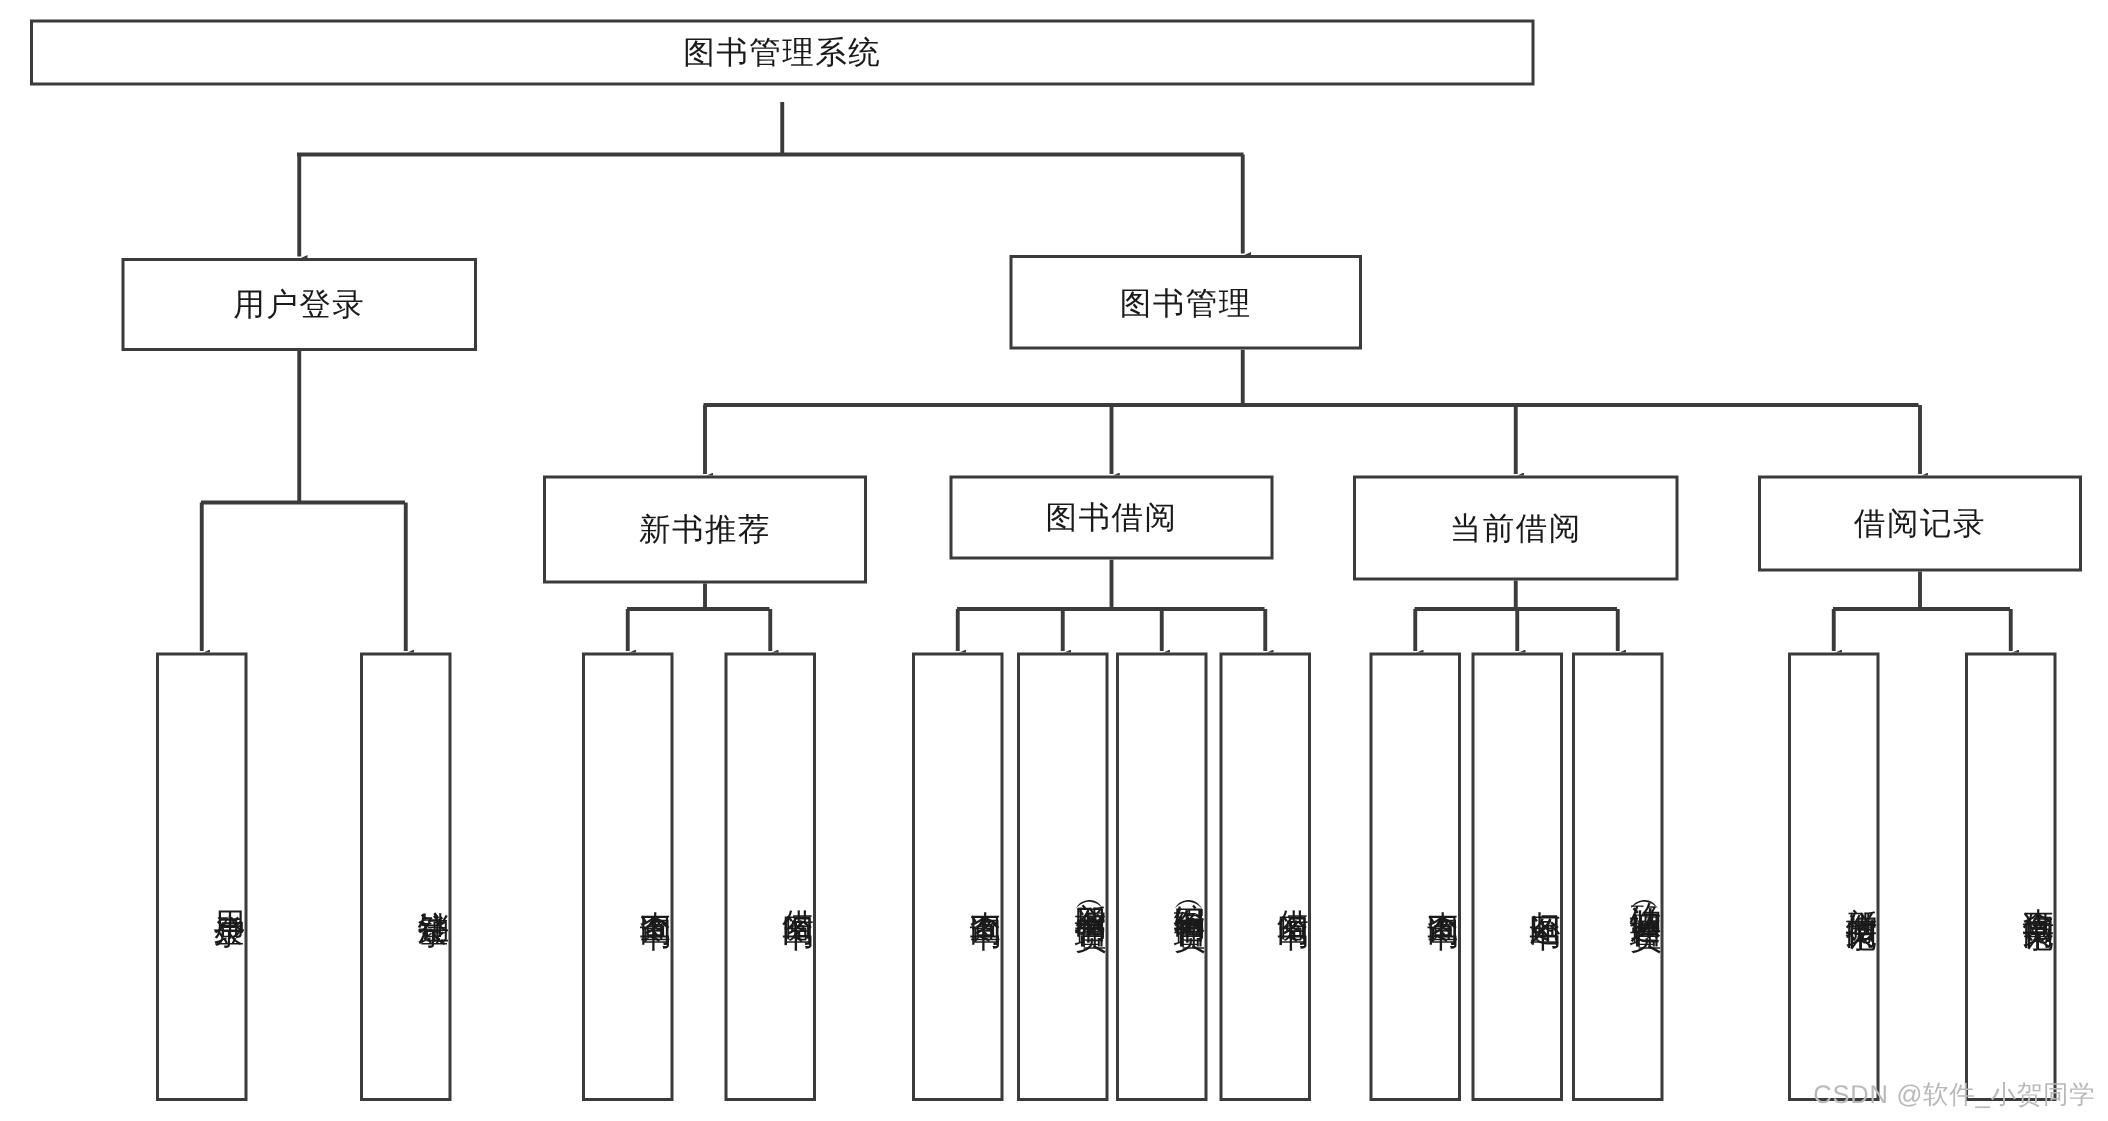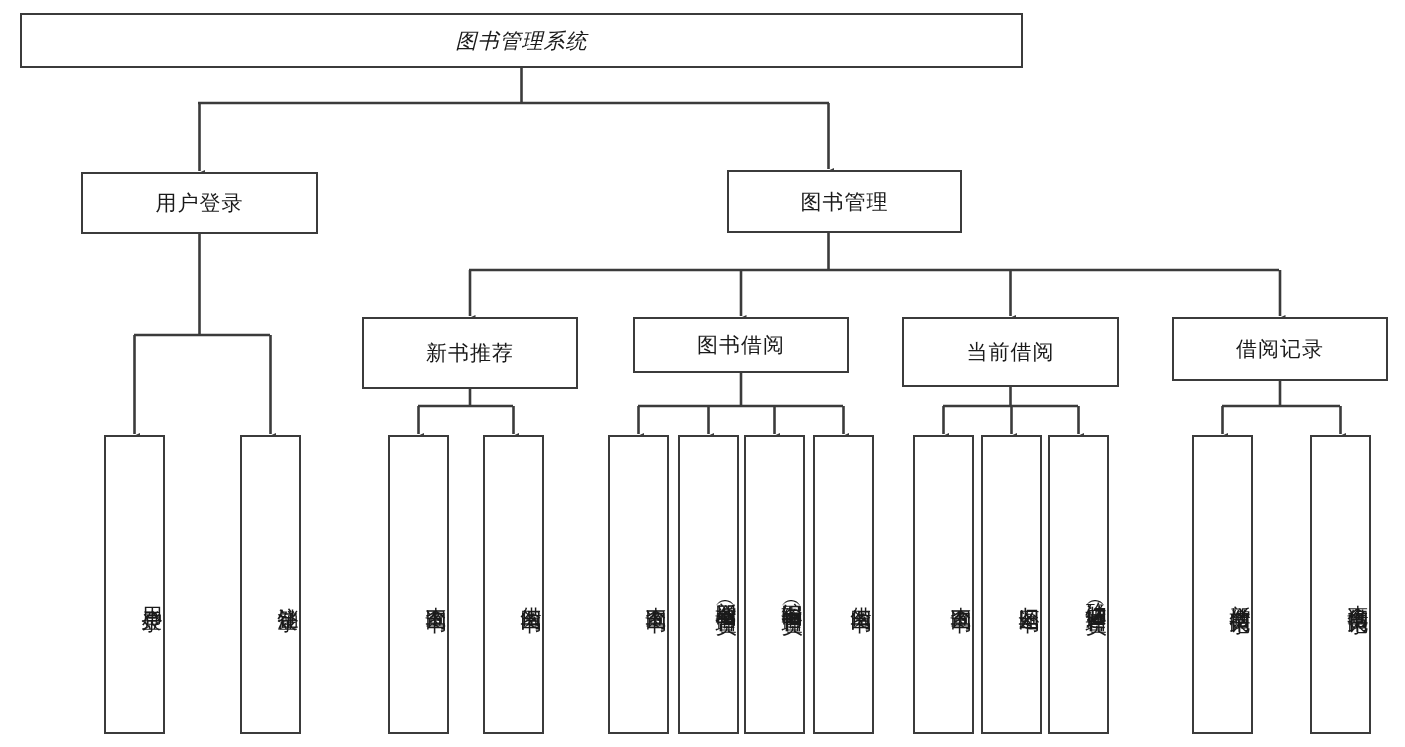--- a/index.html
+++ b/index.html
@@ -104,27 +104,27 @@
         <path d="M 1011.5 406 L 1011.5 434" marker-end="url(#arrow)"></path>
         <path d="M 1078.5 406 L 1078.5 434" marker-end="url(#arrow)"></path>
         <path d="M 1280 373 L 1280 406"></path>
         <path d="M 1222 406 L 1340 406"></path>
         <path d="M 1222.5 406 L 1222.5 434" marker-end="url(#arrow)"></path>
         <path d="M 1340.5 406 L 1340.5 434" marker-end="url(#arrow)"></path>
       </g>
   </svg>
 
   <div id="node-layer">
-      <div class="node h" style="left: 20px; top: 13px; width: 1003px; height: 55px; font-style: italic;">
+      <div class="node h" style="left: 20px; top: 13px; width: 1003px; height: 44px;">
         <span>图书管理系统</span>
       </div>
       <div class="node h" style="left: 81px; top: 172px; width: 237px; height: 62px;">
         <span>用户登录</span>
       </div>
-      <div class="node h" style="left: 727px; top: 170px; width: 235px; height: 63px;">
+      <div class="node h" style="left: 673px; top: 170px; width: 235px; height: 63px;">
         <span>图书管理</span>
       </div>
       <div class="node h" style="left: 362px; top: 317px; width: 216px; height: 72px;">
         <span>新书推荐</span>
       </div>
       <div class="node h" style="left: 633px; top: 317px; width: 216px; height: 56px;">
         <span>图书借阅</span>
       </div>
       <div class="node h" style="left: 902px; top: 317px; width: 217px; height: 70px;">
         <span>当前借阅</span>
@@ -166,14 +166,15 @@
         <span>确认归还（管理员）</span>
       </div>
       <div class="node v" style="left: 1192px; top: 435px; width: 61px; height: 299px;">
         <span>新增借阅记录</span>
       </div>
       <div class="node v" style="left: 1310px; top: 435px; width: 61px; height: 299px;">
         <span>查询借阅记录</span>
       </div>
     </div>
 
+  <div id="watermark">CSDN @软件_小贺同学</div>
 
 </div>
 
 </body></html>

